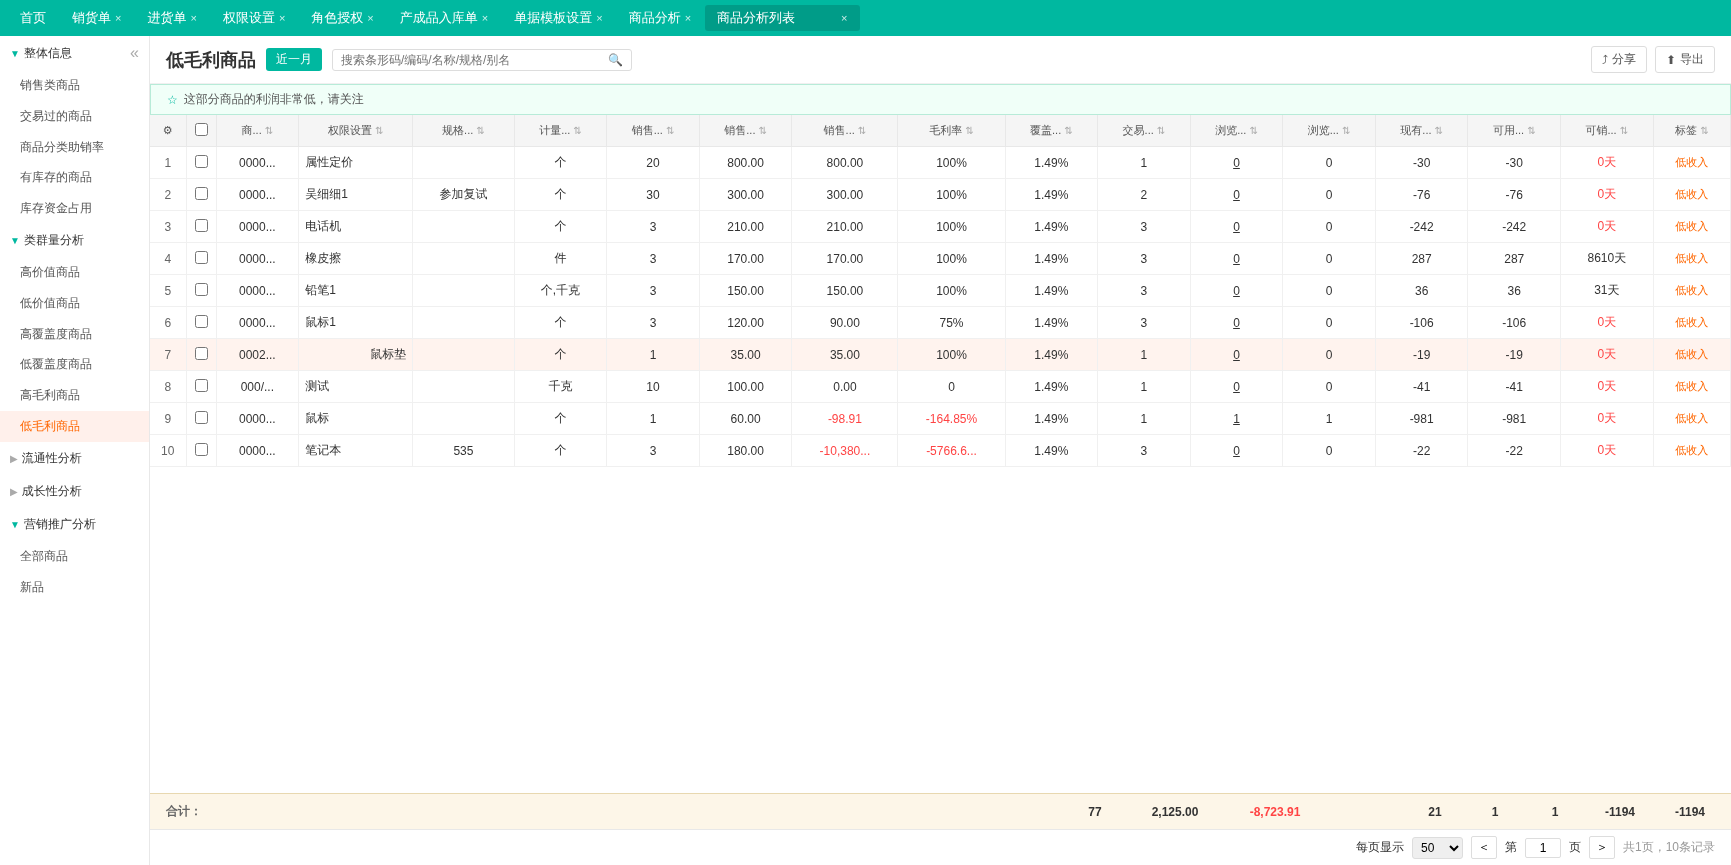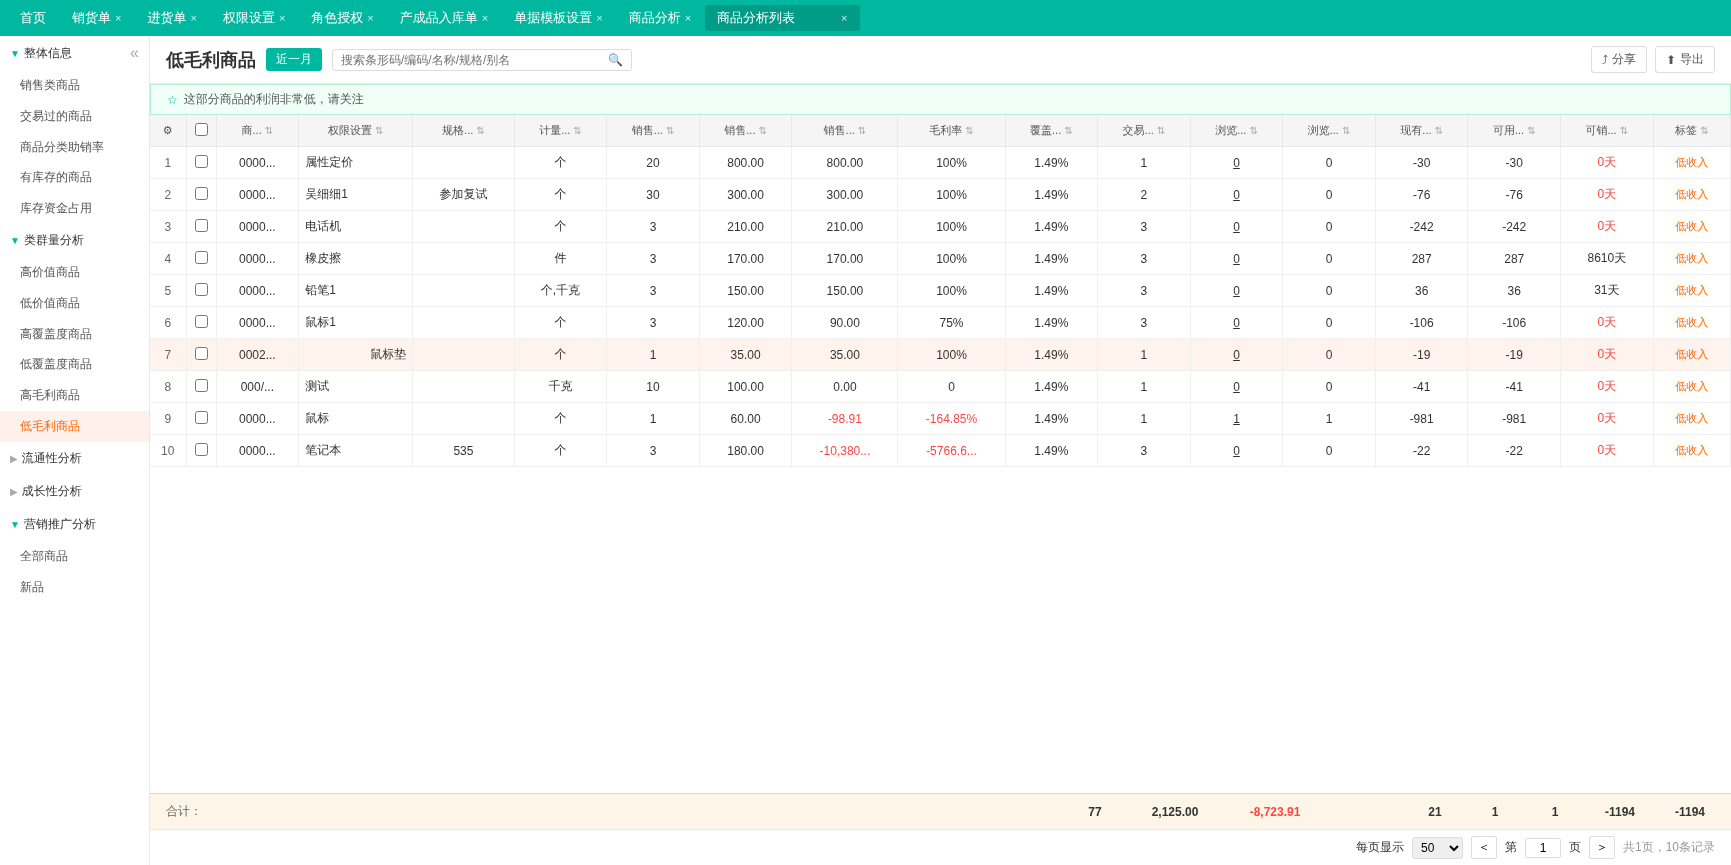--- a/index.html
+++ b/index.html
@@ -181,21 +181,21 @@
     .footer-bar {
       background: #fdf6e8;
       border-top: 1px solid #e8d8b0;
       padding: 8px 16px;
       display: flex;
       align-items: center;
       font-size: 12px;
       flex-shrink: 0;
       min-height: 36px;
     }
-    .footer-label { font-weight: normal; color: #666; margin-right: 4px; }
+    .footer-label { font-weight: bold; color: #666; margin-right: 4px; }
 
     
     .pagination-bar {
       background: #fff;
       border-top: 1px solid #e8e8e8;
       padding: 6px 16px;
       display: flex;
       align-items: center;
       justify-content: flex-end;
       gap: 8px;

